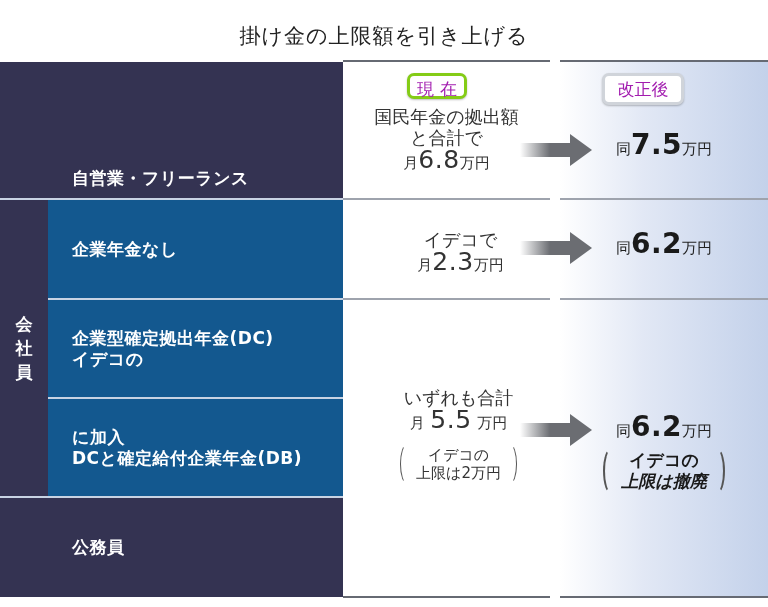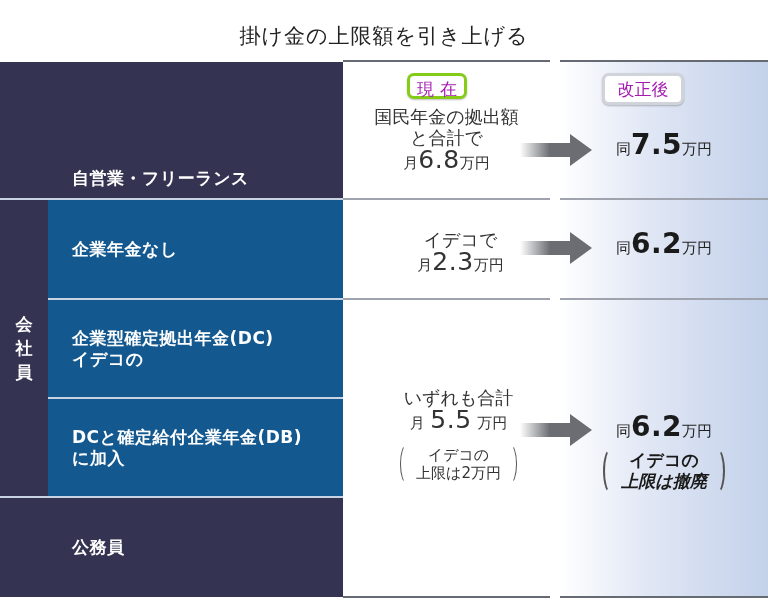--- a/index.html
+++ b/index.html
@@ -92,22 +92,22 @@
   <span>会</span>
   <span>社</span>
   <span>員</span>
 </div>
 <div class="cat-label" style="left:72px;top:239px;">企業年金なし</div>
 <div class="cat-label" style="left:72px;top:328px;">
   <div>企業型確定拠出年金(DC)</div>
   <div>イデコの</div>
 </div>
 <div class="cat-label" style="left:72px;top:427px;">
+  <div>に加入</div>
   <div>DCと確定給付企業年金(DB)</div>
-  <div>に加入</div>
 </div>
 <div class="cat-label" style="left:72px;top:537px;">公務員</div>
 
 <div class="hrule" style="left:343px;top:60px;width:207px;"></div>
 <div class="hrule" style="left:560px;top:60px;width:208px;"></div>
 <div class="hrule light" style="left:343px;top:198px;width:207px;"></div>
 <div class="hrule light" style="left:560px;top:198px;width:208px;"></div>
 <div class="hrule light" style="left:343px;top:298px;width:207px;"></div>
 <div class="hrule light" style="left:560px;top:298px;width:208px;"></div>
 <div class="hrule" style="left:343px;top:596px;width:207px;"></div>

